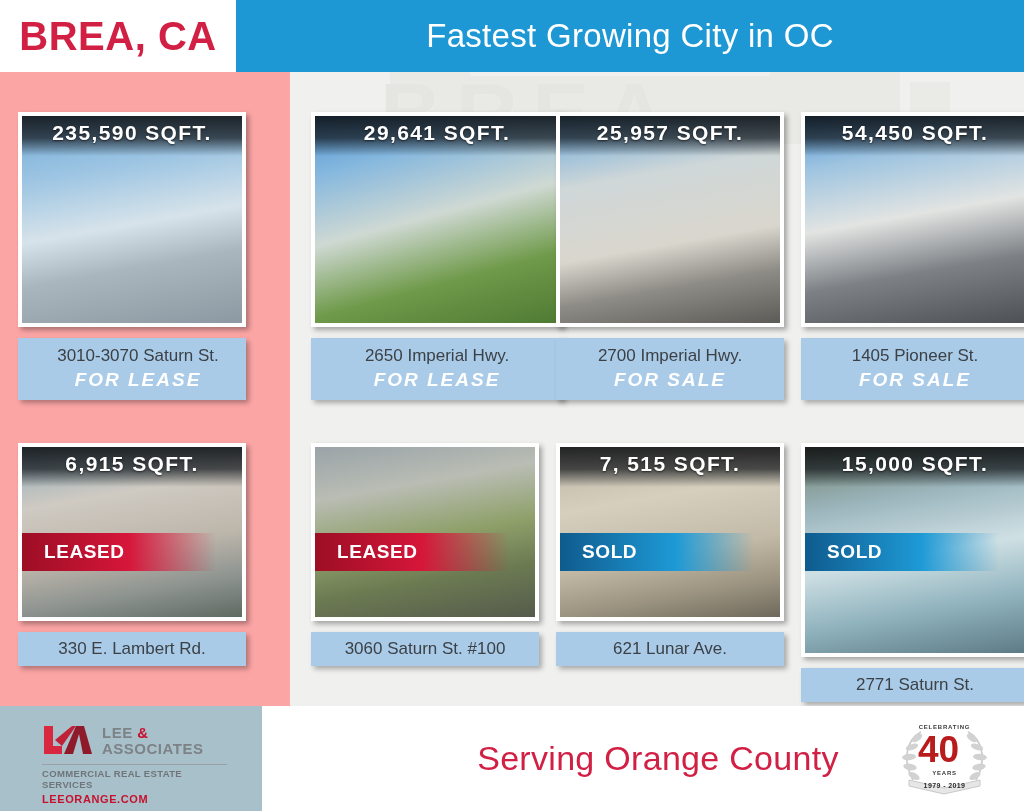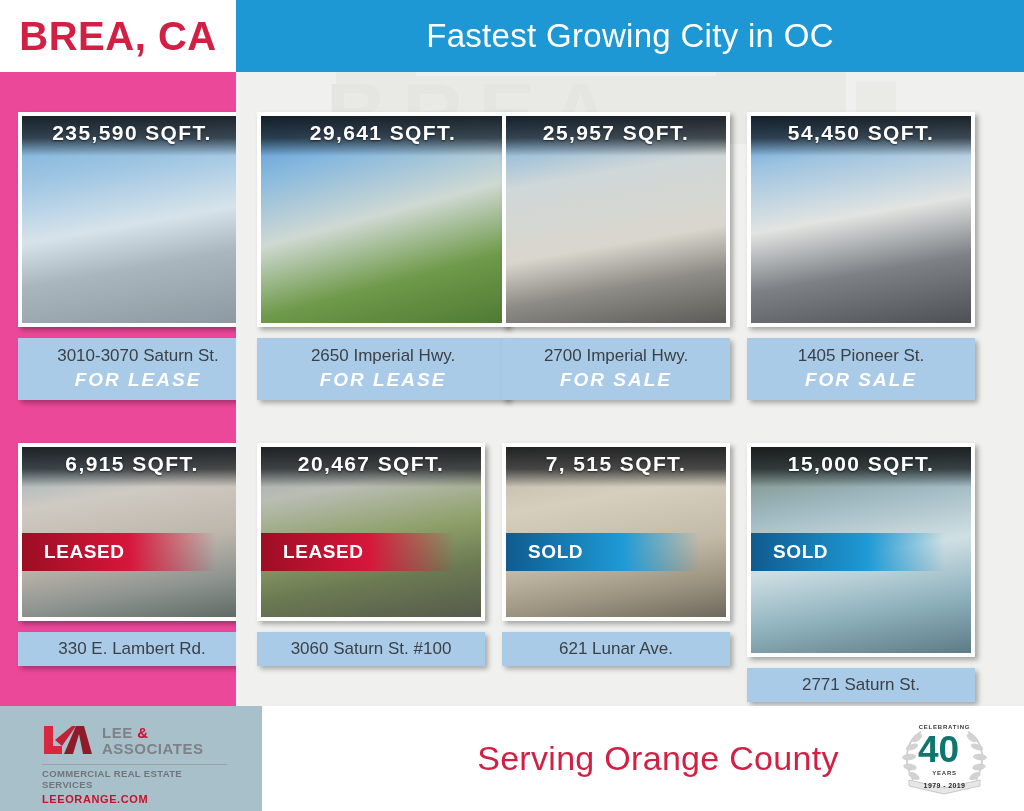--- a/index.html
+++ b/index.html
@@ -16,21 +16,21 @@
   .header-left{width:236px;height:72px;background:#ffffff;display:flex;align-items:center;justify-content:center;}
   .city-title{
     color:#d21f44;font-weight:bold;font-size:40px;letter-spacing:0.5px;
     font-family:"Liberation Sans", sans-serif;line-height:1;
   }
   .header-right{flex:1;height:72px;background:#1d98d4;display:flex;align-items:center;justify-content:center;}
   .header-tagline{color:#ffffff;font-size:33px;font-weight:normal;letter-spacing:0.3px;}
 
   
   .body-wrap{position:absolute;left:0;top:72px;width:1024px;height:634px;display:flex;}
-  .sidebar{width:236px;height:634px;background:#ec4899;position:relative;}
+  .sidebar{width:290px;height:634px;background:#fca5a5;position:relative;}
   .content{flex:1;height:634px;background:#f0f0ee;position:relative;overflow:hidden;}
   .watermark{
     position:absolute;left:0;top:0;width:762px;height:634px;
     pointer-events:none;opacity:.5;
   }
   .wm-text{
     position:absolute;left:90px;top:-8px;
     font-size:86px;font-weight:bold;letter-spacing:14px;
     color:#dcdcd8;
     text-shadow:1px 1px 0 #e8e8e4;
@@ -92,21 +92,21 @@
   .logo-lee{color:#7d8287;font-size:15px;font-weight:bold;letter-spacing:.5px;}
   .logo-amp{color:#c8102e;font-size:15px;font-weight:bold;}
   .logo-assoc{color:#7d8287;font-size:15px;font-weight:bold;letter-spacing:.5px;display:block;}
   .logo-rule{height:1px;background:#9aa0a5;margin:4px 0 3px 0;}
   .logo-sub{color:#6f757a;font-size:9.5px;font-weight:bold;letter-spacing:.35px;}
   .logo-url{color:#c8102e;font-size:11px;font-weight:bold;letter-spacing:.6px;margin-top:3px;}
 
   
   .badge{position:absolute;right:22px;top:12px;width:115px;height:82px;}
   .badge-celebrating{position:absolute;left:0;right:0;top:6px;text-align:center;font-size:6px;font-weight:bold;letter-spacing:.8px;color:#3a3a3a;}
-  .badge-num{position:absolute;left:0;right:12px;top:13px;text-align:center;font-size:37px;font-weight:bold;color:#0f766e;line-height:1;}
+  .badge-num{position:absolute;left:0;right:12px;top:13px;text-align:center;font-size:37px;font-weight:bold;color:#b91c1c;line-height:1;}
   .badge-years{position:absolute;left:0;right:0;top:52px;text-align:center;font-size:6px;font-weight:bold;letter-spacing:.8px;color:#3a3a3a;}
   .badge-range{position:absolute;left:0;right:0;top:64px;text-align:center;font-size:7px;font-weight:bold;letter-spacing:.4px;color:#2a2a2a;}
 </style>
 </head>
 <body>
 
 <div class="page">
 
   <div class="header">
     <div class="header-left">
@@ -189,23 +189,20 @@
               </div>
             </div>
             <div class="caption" style="margin-top: 11px;">
               <div class="caption-addr">1405 Pioneer St.</div>
               <div class="caption-status">FOR SALE</div>
             </div>
           </div>
           <div class="card" style="left: 21px; top: 371px; width: 228px;">
             <div class="photo" style="height: 178px;">
               <div class="photo-img" style="background: linear-gradient(170deg, rgb(154, 163, 168) 0%, rgb(185, 189, 180) 26%, rgb(143, 160, 106) 52%, rgb(108, 122, 82) 74%, rgb(85, 91, 76) 100%);"></div>
-              <div class="sqft-band">
-                <span class="sqft-text">20,467 SQFT.</span>
-              </div>
               <div class="status-ribbon leased" style="top: 86px;">
                 <span class="status-text">LEASED</span>
               </div>
             </div>
             <div class="caption compact" style="margin-top: 11px;">
               <div class="caption-addr">3060 Saturn St. #100</div>
             </div>
           </div>
           <div class="card" style="left: 266px; top: 371px; width: 228px;">
             <div class="photo" style="height: 178px;">

